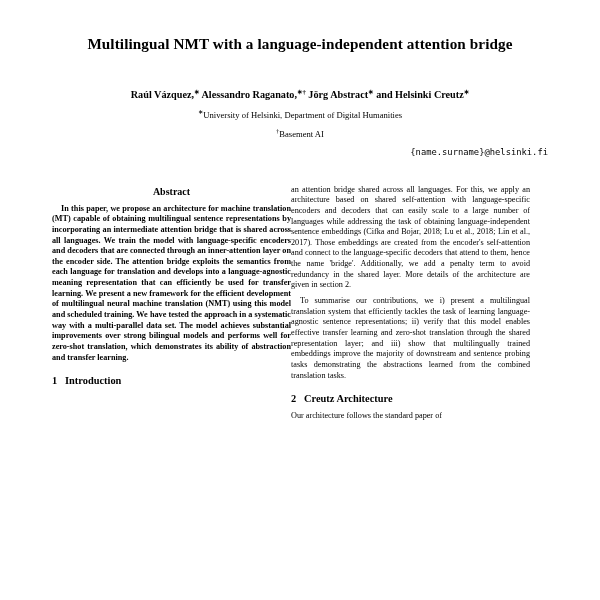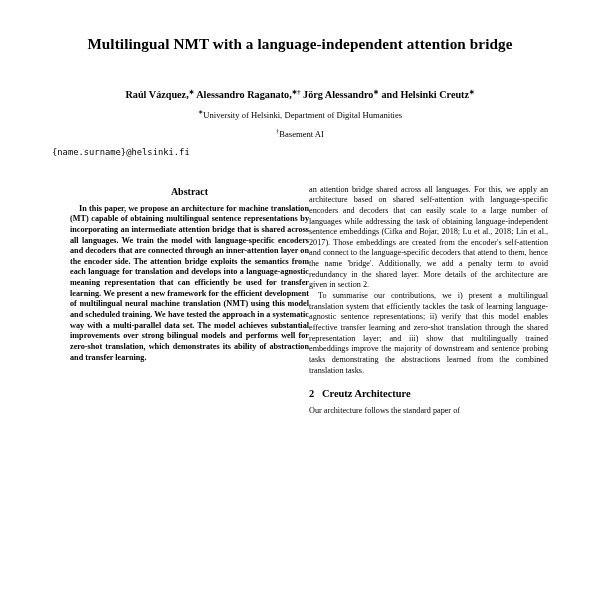--- a/index.html
+++ b/index.html
@@ -46,29 +46,28 @@
   .affil .sup {
     font-size: 6.4px;
     vertical-align: super;
   }
   .authors .sup {
     font-size: 6.6px;
     vertical-align: super;
     font-weight: bold;
   }
   .email {
-    text-align: left;
+    text-align: right;
     font-family: "DejaVu Sans Mono", monospace;
     font-size: 8.8px;
     margin-top: 6px;
   }
   .columns {
     display: flex;
     margin-top: 28px;
-    justify-content: flex-end;
   }
   .col {
     width: 239px;
     font-size: 8.2px;
     line-height: 1.3;
     text-align: justify;
   }
   .sec-abstract {
     text-align: center;
     font-size: 10px;
@@ -89,48 +88,52 @@
     margin: 0 0 0 0;
     text-indent: 9px;
     text-align: justify;
     hyphens: auto;
   }
   p.body-par.first {
     text-indent: 9px;
     font-weight: bold;
   }
   p.body-par + p.body-par {
+    margin-top: 5px;
   }
 </style>
 </head>
 <body>
 
 <div class="page">
 
   <div class="title">Multilingual NMT with a language-independent attention bridge</div>
 
   <div class="authors">
-    <span>Raúl Vázquez,</span><span class="sup">∗</span><span> Alessandro Raganato,</span><span class="sup">∗†</span><span> Jörg Alessandro</span><span class="sup">∗</span><span> and Helsinki Creutz</span><span class="sup">∗</span>
+    <span>Raúl Vázquez,</span><span class="sup">∗</span><span> Alessandro Raganato,</span><span class="sup">∗†</span><span> Jörg Abstract</span><span class="sup">∗</span><span> and Helsinki Creutz</span><span class="sup">∗</span>
   </div>
 
   <div class="affil">
     <span class="sup">∗</span><span>University of Helsinki, Department of Digital Humanities</span>
   </div>
   <div class="affil">
     <span class="sup">†</span><span>Basement AI</span>
   </div>
 
   <div class="email">{name.surname}@helsinki.fi</div>
 
   <div class="columns">
 
     <div class="col">
       <div class="sec-abstract">Abstract</div>
       <p class="body-par first">In this paper, we propose an architecture for machine translation (MT) capable of obtaining multilingual sentence representations by incorporating an intermediate attention bridge that is shared across all languages. We train the model with language-specific encoders and decoders that are connected through an inner-attention layer on the encoder side. The attention bridge exploits the semantics from each language for translation and develops into a language-agnostic meaning representation that can efficiently be used for transfer learning. We present a new framework for the efficient development of multilingual neural machine translation (NMT) using this model and scheduled training. We have tested the approach in a systematic way with a multi-parallel data set. The model achieves substantial improvements over strong bilingual models and performs well for zero-shot translation, which demonstrates its ability of abstraction and transfer learning.</p>
 
+      <div class="sec-head">
+        <span class="num">1</span><span>Introduction</span>
+      </div>
     </div>
 
     <div class="col">
       <p class="body-par" style="text-indent:0">an attention bridge shared across all languages. For this, we apply an architecture based on shared self-attention with language-specific encoders and decoders that can easily scale to a large number of languages while addressing the task of obtaining language-independent sentence embeddings (Cifka and Bojar, 2018; Lu et al., 2018; Lin et al., 2017). Those embeddings are created from the encoder's self-attention and connect to the language-specific decoders that attend to them, hence the name 'bridge'. Additionally, we add a penalty term to avoid redundancy in the shared layer. More details of the architecture are given in section 2.</p>
       <p class="body-par">To summarise our contributions, we i) present a multilingual translation system that efficiently tackles the task of learning language-agnostic sentence representations; ii) verify that this model enables effective transfer learning and zero-shot translation through the shared representation layer; and iii) show that multilingually trained embeddings improve the majority of downstream and sentence probing tasks demonstrating the abstractions learned from the combined translation tasks.</p>
 
       <div class="sec-head">
         <span class="num">2</span><span>Creutz Architecture</span>
       </div>
       <p class="body-par" style="text-indent:0">Our architecture follows the standard paper of</p>

